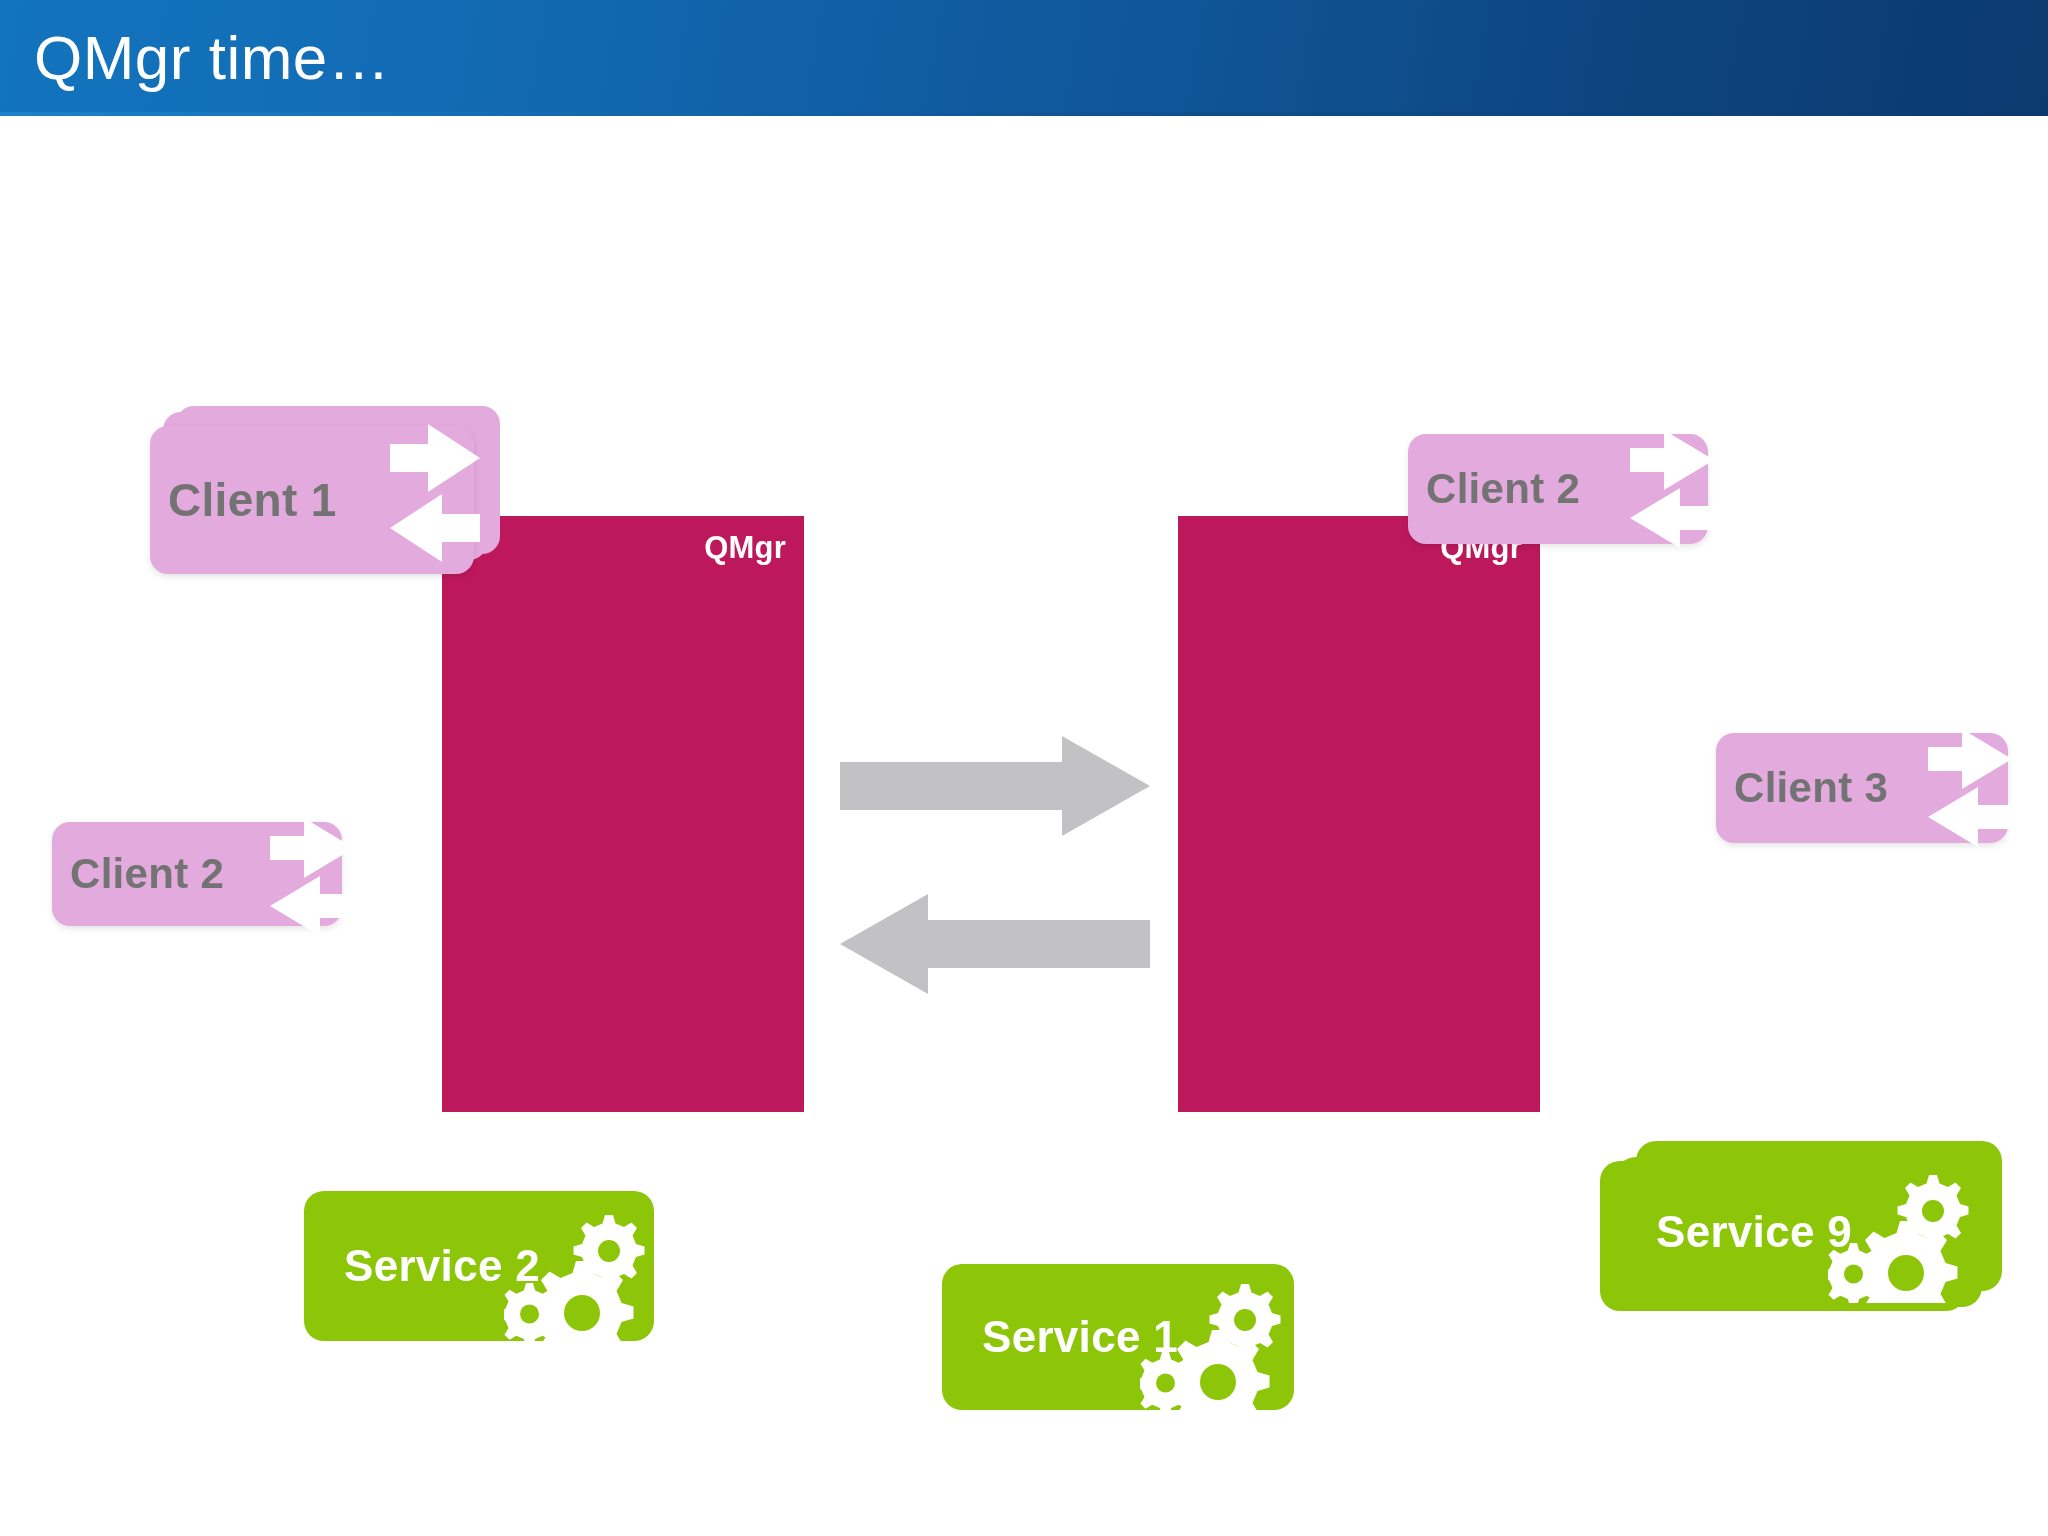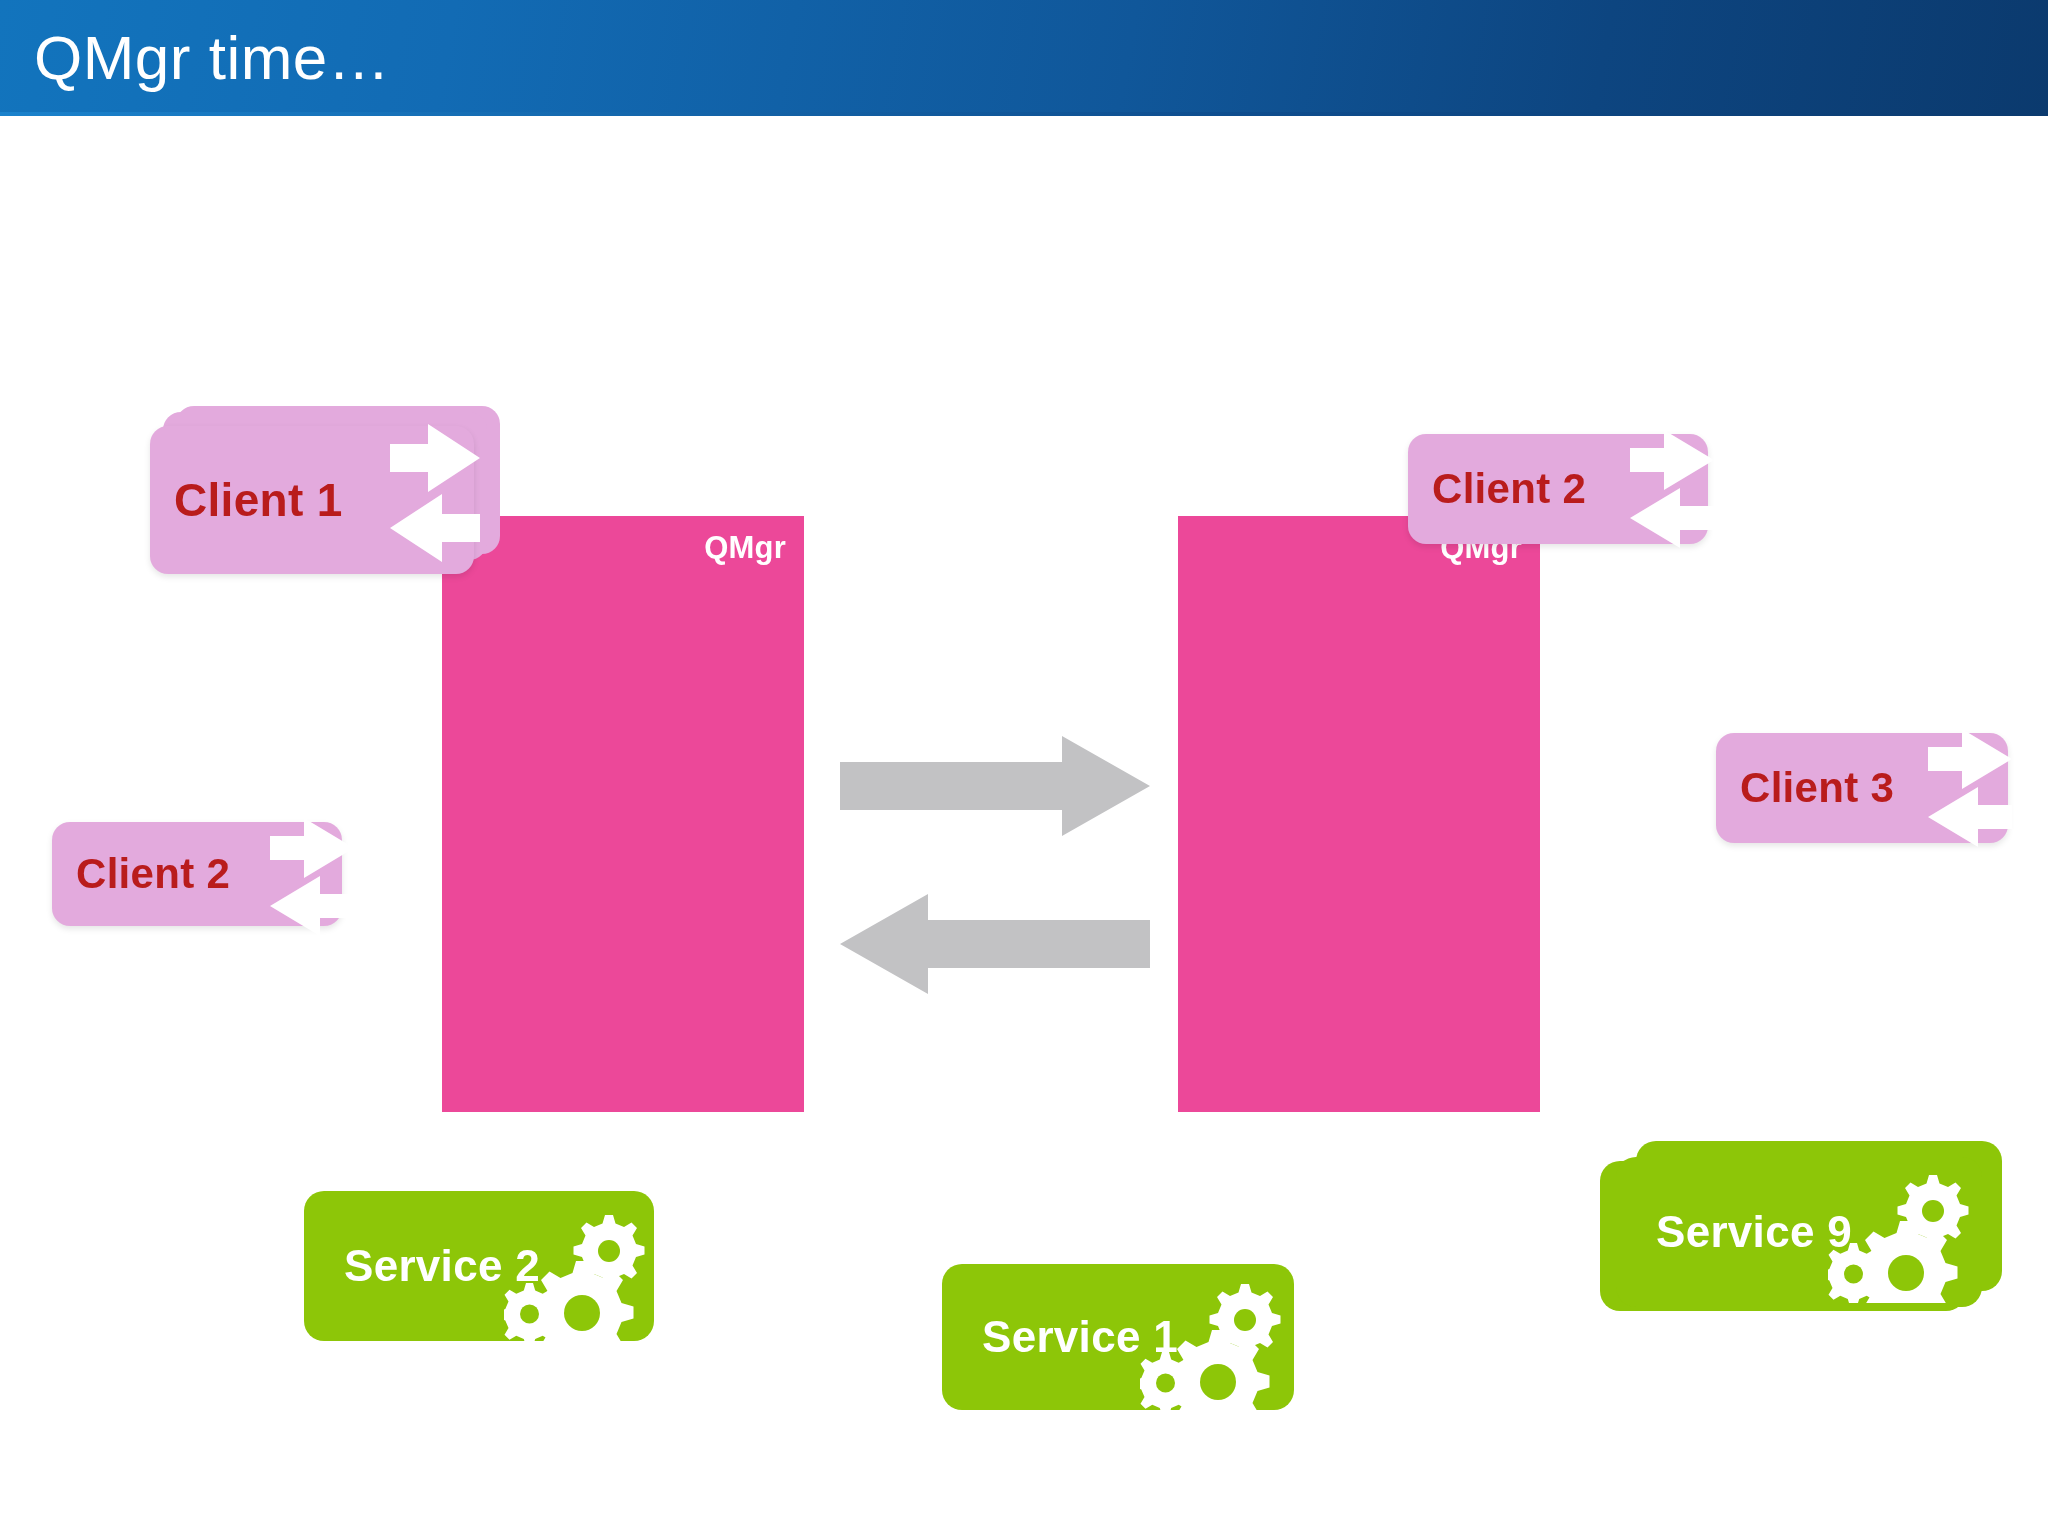--- a/index.html
+++ b/index.html
@@ -46,21 +46,21 @@
   #canvas {
     position: absolute;
     left: 0; top: 116px;
     width: 2048px;
     height: 1420px;
   }
 
   
   .qmgr {
     position: absolute;
-    background: #ec4899;
+    background: #be185d;
   }
   .qmgr .qmgr-label {
     position: absolute;
     right: 18px;
     top: 14px;
     color: #ffffff;
     font-weight: bold;
     font-size: 31px;
     letter-spacing: 0.2px;
   }
@@ -78,24 +78,24 @@
     border-radius: 18px;
     box-shadow: 0 3px 6px rgba(0,0,0,0.10);
   }
   .client .client-label {
     position: absolute;
     left: 0;
     top: 0;
     height: 100%;
     display: flex;
     align-items: center;
-    color: #b91c1c;
+    color: #737373;
     font-weight: bold;
     white-space: nowrap;
-    padding-left: 24px;
+    padding-left: 18px;
     box-sizing: border-box;
     letter-spacing: 0.3px;
   }
   .client .client-arrows {
     position: absolute;
     display: block;
   }
 
   
   .client .ghost {

